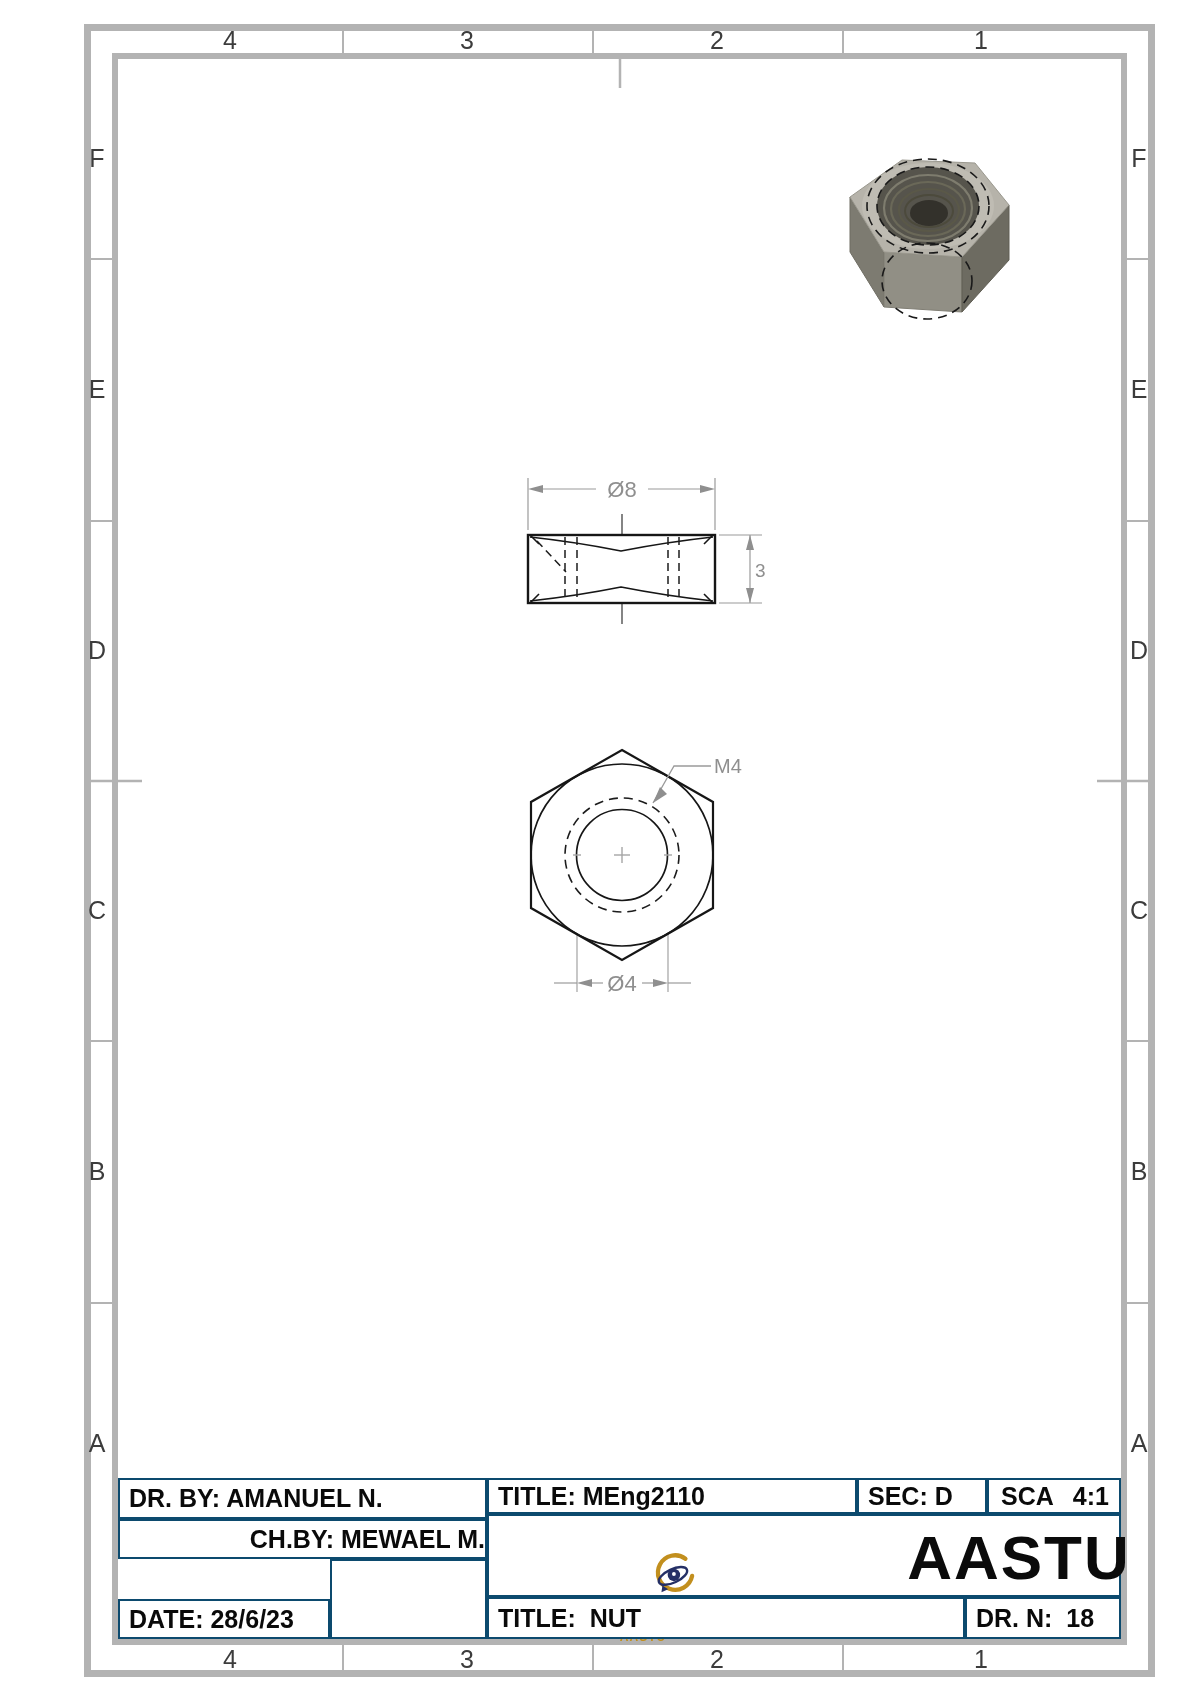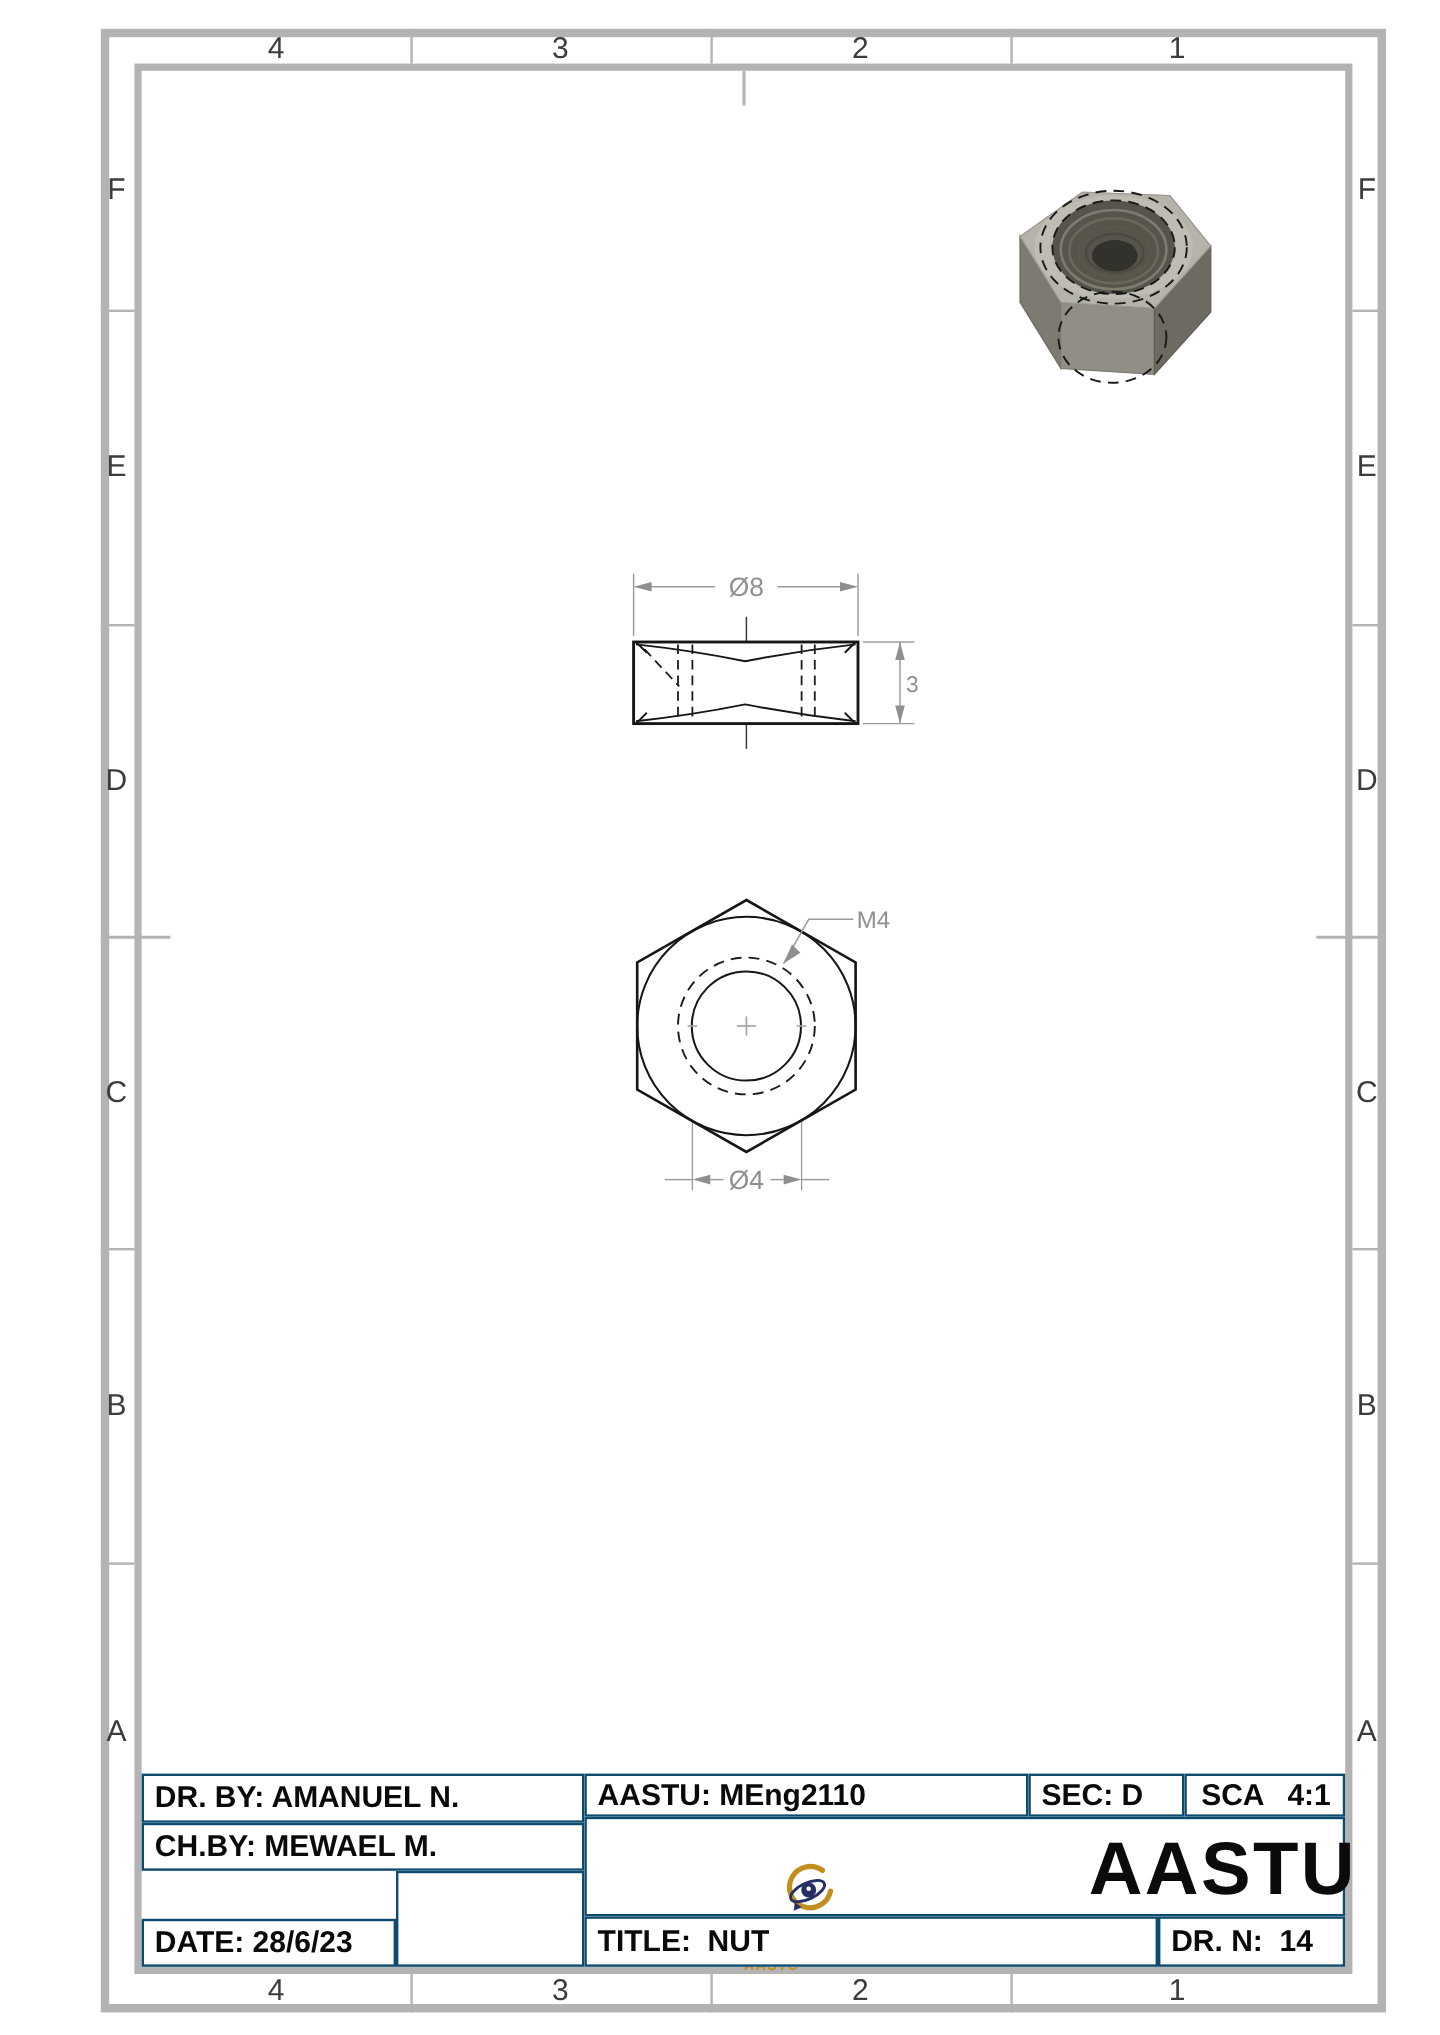--- a/index.html
+++ b/index.html
@@ -183,25 +183,25 @@
       <line x1="393" y1="1561" x2="393" y2="1637" stroke-width="2"></line>
       <path d="M337,1581 L392,1562 L392,1633 L337,1617 Z" stroke-width="1.6"></path>
       <line x1="332" y1="1599" x2="482" y2="1599" stroke-width="1.4" stroke-dasharray="14,5,3,5"></line>
       <circle cx="438" cy="1599" r="30.5" stroke-width="1.6"></circle>
       <circle cx="438" cy="1599" r="15" stroke-width="1.6"></circle>
       <line x1="438" y1="1564" x2="438" y2="1634" stroke-width="1.2"></line>
     </g>
   </svg>
 
   <div class="tb-cell pad" style="left:118px;top:1478px;width:369px;height:41px;"><span>DR. BY: AMANUEL N.</span></div>
-  <div class="tb-cell pad" style="left:118px;top:1519px;width:369px;height:40px;"><span>CH.BY: MEWAEL M.</span></div>
+  <div class="tb-cell pad" style="left:118px;top:1519px;width:369px;height:40px;justify-content:flex-end;"><span>CH.BY: MEWAEL M.</span></div>
   <div class="tb-cell pad" style="left:118px;top:1599px;width:212px;height:40px;"><span>DATE: 28/6/23</span></div>
   <div class="tb-cell" style="left:330px;top:1559px;width:157px;height:80px;"></div>
 
-  <div class="tb-cell pad" style="left:487px;top:1478px;width:370px;height:36px;"><span>AASTU: MEng2110</span></div>
+  <div class="tb-cell pad" style="left:487px;top:1478px;width:370px;height:36px;"><span>TITLE: MEng2110</span></div>
   <div class="tb-cell pad" style="left:857px;top:1478px;width:130px;height:36px;"><span>SEC: D</span></div>
   <div class="tb-cell" style="left:987px;top:1478px;width:134px;height:36px;justify-content:space-between;padding:0 10px 0 12px;">
     <span>SCA</span>
     <span>4:1</span>
   </div>
 
   <div class="tb-cell" style="left:487px;top:1514px;width:634px;height:83px;">
     <div class="logo-wrap">
       <svg width="46" height="46" viewBox="0 0 48 48">
         <path d="M38,8 A18,18 0 1 0 45,26" fill="none" stroke="#c28f1e" stroke-width="4.5" stroke-linecap="round"></path>
@@ -209,15 +209,15 @@
         <circle cx="26" cy="25" r="6.5" fill="#253066"></circle>
         <circle cx="26" cy="24" r="2" fill="#ffffff"></circle>
         <path d="M14,36 L20,40 L13,43 Z" fill="#253066"></path>
       </svg>
       <div class="logo-caption">AASTU</div>
     </div>
     <div class="aastu-big">AASTU</div>
   </div>
 
   <div class="tb-cell pad" style="left:487px;top:1597px;width:478px;height:42px;align-items:center;"><span>TITLE:  NUT</span></div>
-  <div class="tb-cell pad" style="left:965px;top:1597px;width:156px;height:42px;"><span>DR. N:  14</span></div>
+  <div class="tb-cell pad" style="left:965px;top:1597px;width:156px;height:42px;"><span>DR. N:  18</span></div>
 
 </div>
 
 </body></html>

